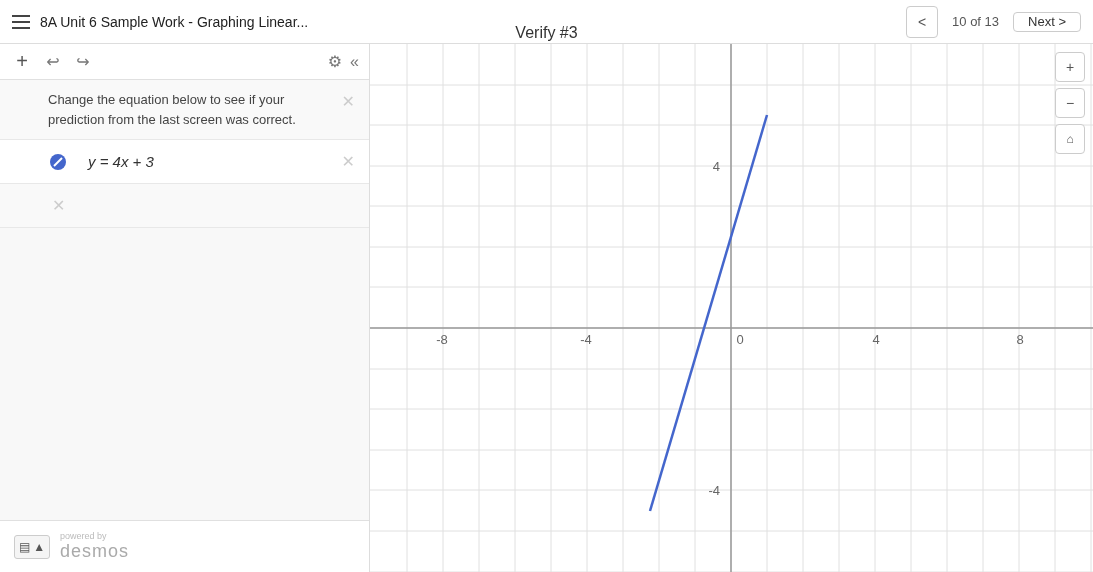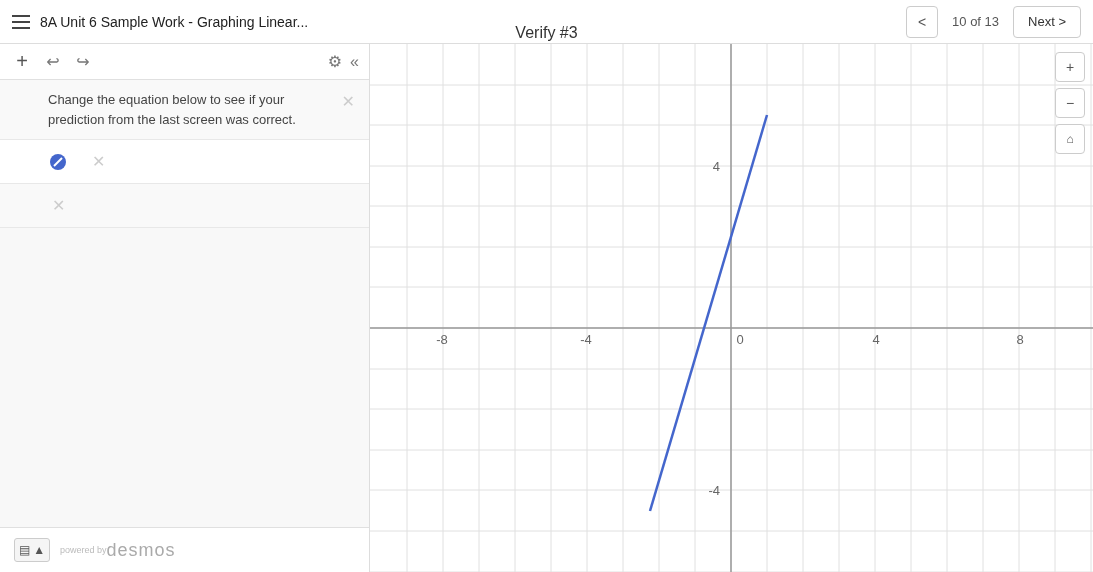--- a/index.html
+++ b/index.html
@@ -81,21 +81,21 @@
     }
     #nav-counter {
       font-size: 13px;
       color: #555;
       padding: 0 8px;
     }
     #nav-next-btn {
       display: flex;
       align-items: center;
       justify-content: center;
-      height: 32px;
+      height: 20px;
       padding: 0 14px;
       border: 1px solid #ccc;
       border-radius: 4px;
       background: #fff;
       cursor: pointer;
       font-size: 13px;
       color: #333;
       gap: 4px;
     }
 
@@ -220,22 +220,22 @@
       justify-content: center;
       cursor: pointer;
       font-size: 12px;
       color: #555;
       gap: 3px;
     }
     #desmos-brand {
       font-size: 11px;
       color: #aaa;
       display: flex;
-      flex-direction: row;
-      align-items: center;
+      flex-direction: column;
+      align-items: flex-start;
     }
     #desmos-brand .powered-by {
       font-size: 9px;
       color: #bbb;
     }
     #desmos-brand .desmos-name {
       font-size: 18px;
       color: #aaa;
       font-weight: 300;
       letter-spacing: 1px;
@@ -319,20 +319,23 @@
         <span class="expr-close">✕</span>
       </div>
 
       <div class="expr-item" style="align-items:center;">
         <span class="expr-num"></span>
         <div class="expr-icon">
           <svg width="18" height="18" viewBox="0 0 18 18">
               <circle cx="9" cy="9" r="8" fill="#4466cc"></circle>
               <path d="M5 13 L13 5" stroke="white" stroke-width="2"></path>
             </svg>
+        </div>
+        <div class="expr-content">
+          <span class="expr-formula">y = 4x + 3</span>
         </div>
         <span class="expr-close">✕</span>
       </div>
 
       <div class="expr-item note-item">
         <span class="expr-num"></span>
         <span class="expr-close">✕</span>
       </div>
     </div>
 

